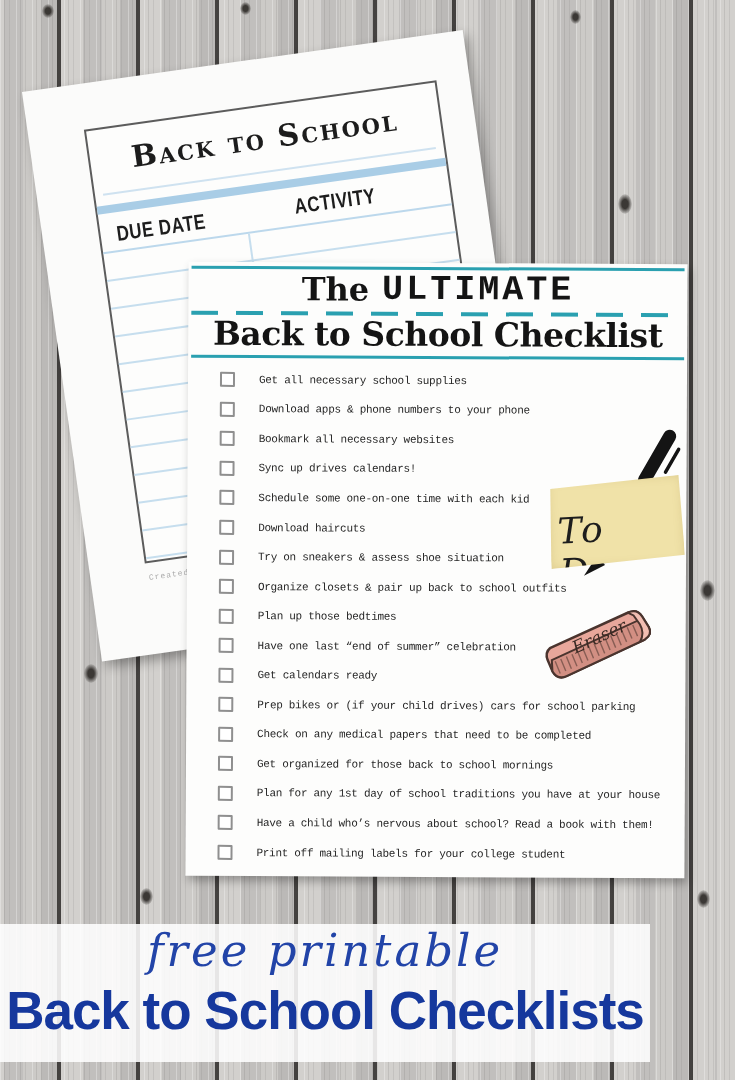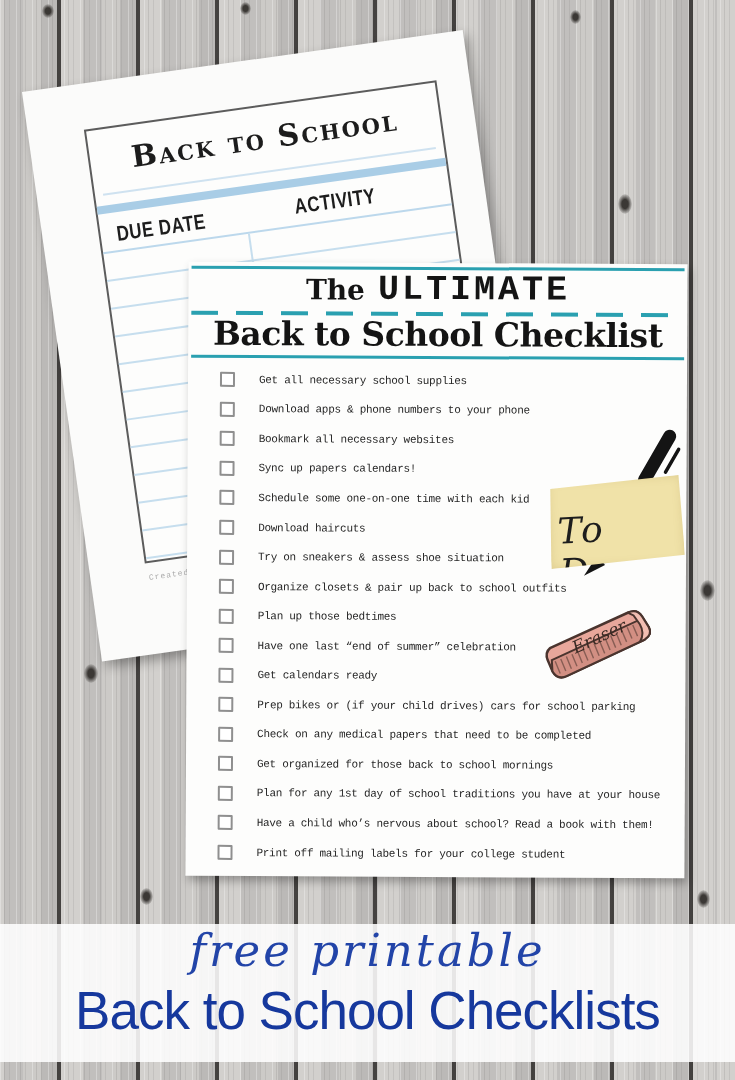--- a/index.html
+++ b/index.html
@@ -59,21 +59,21 @@
   }
   .teal-line { position:absolute; left:3px; right:3px; height:3px; background:#2aa0b0; }
   .teal-line.t1 { top:4px; }
   .teal-line.t2 { top:93px; }
   .dashed-line {
     position:absolute; left:3px; right:3px; top:49px; height:4px;
     background:repeating-linear-gradient(90deg,#2aa0b0 0 27px, rgba(0,0,0,0) 27px 45px);
   }
   .cl-title1 { position:absolute; top:7px; left:0; right:0; height:40px;
     display:flex; justify-content:center; align-items:center; gap:13px; color:#141414; }
-  .cl-title1 .t-the { font-family:"DejaVu Serif","Liberation Serif",serif; font-weight:bold; font-size:28px; }
+  .cl-title1 .t-the { font-family:"DejaVu Serif","Liberation Serif",serif; font-weight:bold; font-size:32px; }
   .cl-title1 .t-ult { font-family:"Liberation Mono","DejaVu Sans Mono",monospace; font-weight:bold; font-size:35px; letter-spacing:3px; }
   .cl-title2 {
     position:absolute; top:52px; left:0; right:0; text-align:center;
     font-family:"DejaVu Serif","Liberation Serif",serif; font-weight:bold;
     font-size:33px; letter-spacing:-.5px; color:#141414;
   }
   .cl-items { position:absolute; top:103px; left:32px; right:10px; }
   .cl-row { height:29.55px; display:flex; align-items:center; }
   .cl-box {
     width:15px; height:15px; border:2px solid #8f8f8f; border-radius:1px;
@@ -94,31 +94,31 @@
   }
   .todo-text {
     position:absolute; left:8px; top:30px;
     font-family:"DejaVu Serif","Liberation Serif",serif; font-style:italic;
     font-size:36px; color:#1d1d1d; letter-spacing:2px;
   }
   .eraser-svg { position:absolute; left:350px; top:336px; width:130px; height:90px; }
 
   
   .footer-band {
-    position:absolute; left:0; top:924px; width:735px; height:138px;
+    position:absolute; left:0; top:924px; width:650px; height:138px;
     background:rgba(255,255,255,.87);
   }
   .footer-line1 {
     position:absolute; top:0; left:0; right:0; text-align:center;
     font-family:"DejaVu Serif","Liberation Serif",serif; font-style:italic;
     font-size:45px; color:#2244a8; letter-spacing:3px;
   }
   .footer-line2 {
     position:absolute; top:56px; left:0; right:0; text-align:center;
-    font-family:"Liberation Sans","DejaVu Sans",sans-serif; font-weight:normal;
+    font-family:"Liberation Sans","DejaVu Sans",sans-serif; font-weight:bold;
     font-size:53px; color:#16389d; letter-spacing:-1px;
   }
 </style>
 </head>
 <body>
 
 <div class="stage">
 
   <div class="knot" style="left:382px; top:54px; width:16px; height:22px;"></div>
   <div class="knot" style="left:618px; top:194px; width:14px; height:20px;"></div>
@@ -175,21 +175,21 @@
         <div class="cl-row">
           <span class="cl-box"></span>
           <span class="cl-label">Download apps &amp; phone numbers to your phone</span>
         </div>
         <div class="cl-row">
           <span class="cl-box"></span>
           <span class="cl-label">Bookmark all necessary websites</span>
         </div>
         <div class="cl-row">
           <span class="cl-box"></span>
-          <span class="cl-label">Sync up papers calendars!</span>
+          <span class="cl-label">Sync up drives calendars!</span>
         </div>
         <div class="cl-row">
           <span class="cl-box"></span>
           <span class="cl-label">Schedule some one-on-one time with each kid</span>
         </div>
         <div class="cl-row">
           <span class="cl-box"></span>
           <span class="cl-label">Download haircuts</span>
         </div>
         <div class="cl-row">

